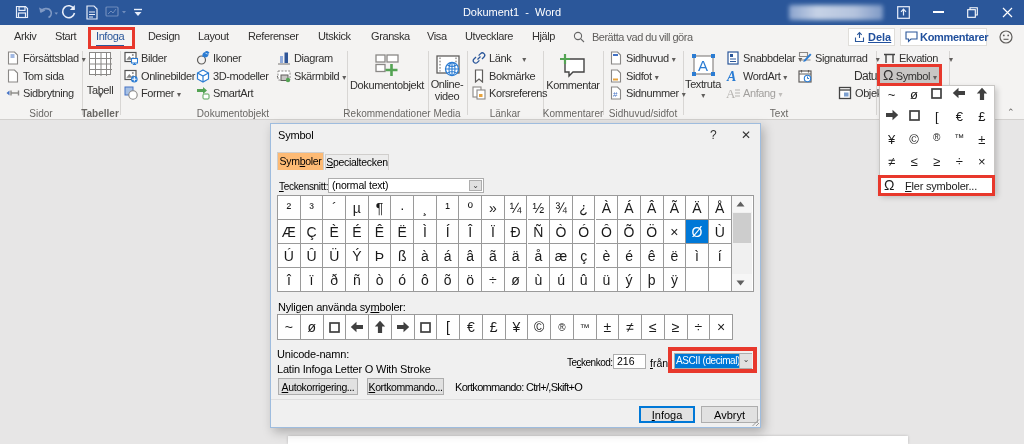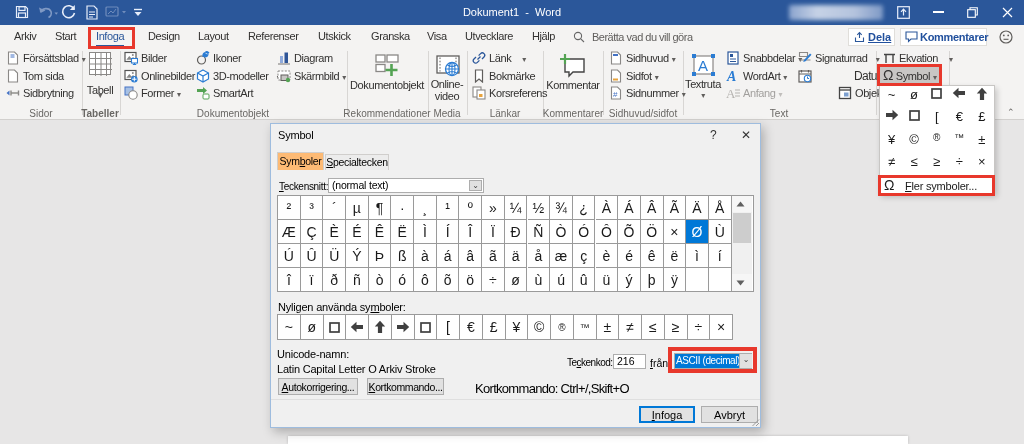--- a/index.html
+++ b/index.html
@@ -414,30 +414,30 @@
 <div class="abs cell" style="left:528.2px;top:315px;width:22.75px;height:24px;border-bottom:none;">©</div>
 <div class="abs cell" style="left:551.0px;top:315px;width:22.75px;height:24px;border-bottom:none;font-size:10px;">®</div>
 <div class="abs cell" style="left:573.8px;top:315px;width:22.75px;height:24px;border-bottom:none;font-size:10px;">™</div>
 <div class="abs cell" style="left:596.5px;top:315px;width:22.75px;height:24px;border-bottom:none;">±</div>
 <div class="abs cell" style="left:619.2px;top:315px;width:22.75px;height:24px;border-bottom:none;">≠</div>
 <div class="abs cell" style="left:642.0px;top:315px;width:22.75px;height:24px;border-bottom:none;">≤</div>
 <div class="abs cell" style="left:664.8px;top:315px;width:22.75px;height:24px;border-bottom:none;">≥</div>
 <div class="abs cell" style="left:687.5px;top:315px;width:22.75px;height:24px;border-bottom:none;">÷</div>
 <div class="abs cell" style="left:710.2px;top:315px;width:22.75px;height:24px;border-bottom:none;">×</div>
 <div class="abs" style="left:277px;top:348px;font-size:11px;letter-spacing:-0.2px;">Unicode-namn:</div>
-<div class="abs" style="left:277px;top:363px;font-size:11px;letter-spacing:-0.2px;">Latin Capital Letter O Arkiv Stroke</div>
+<div class="abs" style="left:277px;top:363px;font-size:11px;letter-spacing:-0.2px;">Latin Infoga Letter O With Stroke</div>
 <div class="abs" style="left:567px;top:357px;font-size:10px;letter-spacing:-0.5px;">Te<u>c</u>kenkod:</div>
 <div class="abs" style="left:613px;top:354px;width:33px;height:15px;background:#fff;border:1px solid #adadad;font-size:10.5px;line-height:13px;padding-left:3px;">216</div>
 <div class="abs" style="left:650px;top:357px;font-size:10.5px;"><u>f</u>rån:</div>
 <div class="abs" style="left:674px;top:353px;width:78px;height:16px;background:#fff;border:1px solid #adadad;"></div>
 <div class="abs" style="left:675px;top:354px;width:64px;height:14px;background:#0078d7;font-size:10px;letter-spacing:-0.4px;line-height:14px;color:#fff;padding-left:1px;white-space:nowrap;overflow:hidden;">ASCII (decimal)</div>
 <div class="abs" style="left:739px;top:354px;width:13px;height:14px;background:#e1e1e1;border-left:1px solid #adadad;text-align:center;line-height:11px;font-size:8px;color:#444;">⌄</div>
 <div class="btn" style="left:278px;top:378px;width:80px;height:17px;line-height:16px;font-size:10.5px;letter-spacing:-0.4px;"><u>A</u>utokorrigering...</div>
 <div class="btn" style="left:367px;top:378px;width:77px;height:17px;line-height:16px;font-size:10.5px;letter-spacing:-0.4px;"><u>K</u>ortkommando...</div>
-<div class="abs" style="left:475px;top:381px;font-size:13px;letter-spacing:-0.7px;">Kortkommando: Ctrl+/,Skift+O</div>
+<div class="abs" style="left:455px;top:381px;font-size:11px;letter-spacing:-0.7px;">Kortkommando: Ctrl+/,Skift+O</div>
 <div class="abs" style="left:271px;top:399px;width:489px;height:1px;background:#dfdfdf;"></div>
 <div class="btn" style="left:639px;top:406px;width:56px;height:17px;line-height:14px;border:2px solid #0078d7;font-size:11px;"><u>I</u>nfoga</div>
 <div class="btn" style="left:701px;top:406px;width:57px;height:17px;line-height:16px;font-size:11px;">Avbryt</div>
 <svg class="abs" style="left:752px;top:419px" width="8" height="8" viewBox="0 0 8 8">
 <path d="M7 0.5 L0.5 7 M7 4 L4 7" stroke="#999" stroke-width="1"></path>
   </svg>
 <div class="abs" style="left:879px;top:85px;width:116px;height:109px;background:#fff;border:1px solid #c8c6c4;box-shadow:2px 3px 6px rgba(0,0,0,0.2);"></div>
 <div class="abs" style="left:883.5px;top:87.0px;width:16px;height:18px;text-align:center;font-size:13px;color:#1a1a1a;">~</div>
 <div class="abs" style="left:906.1px;top:87.0px;width:16px;height:18px;text-align:center;font-size:13px;color:#1a1a1a;">ø</div>
 <div class="abs" style="left:928.7px;top:87.0px;width:16px;height:18px;text-align:center;font-size:13px;color:#1a1a1a;"><svg width="13" height="13" viewBox="0 0 13 13">

